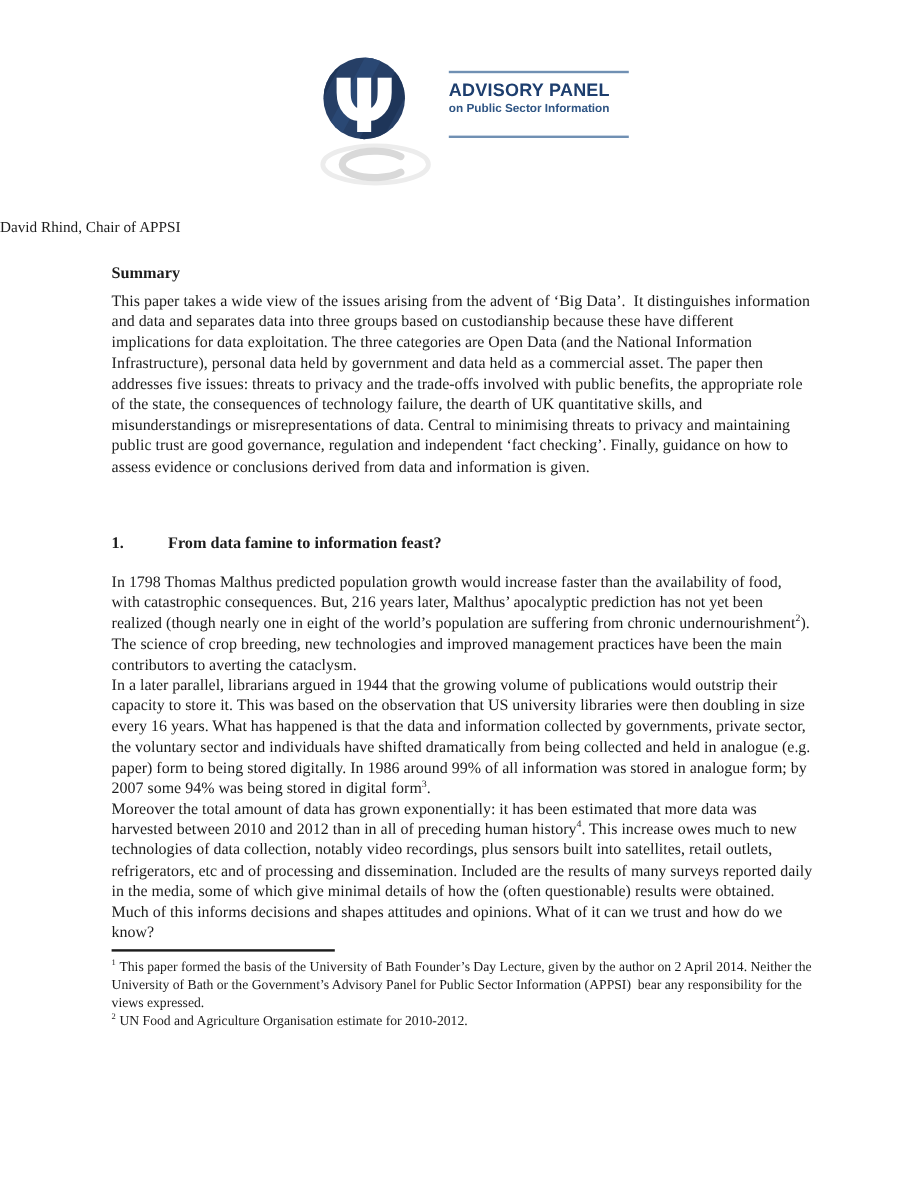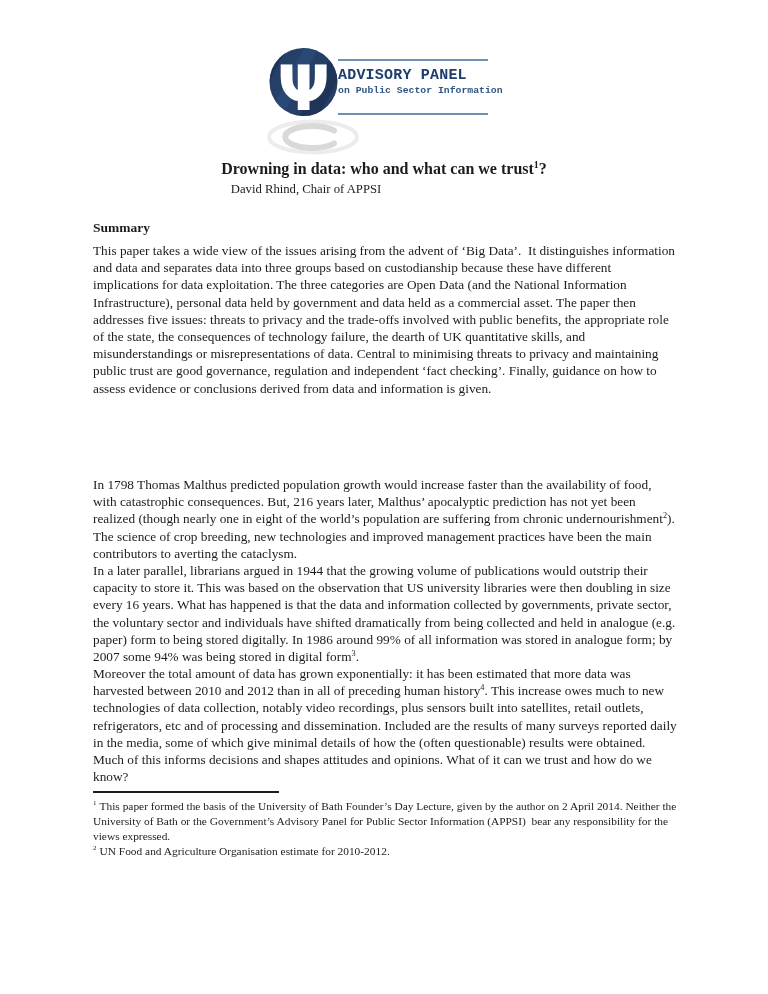--- a/index.html
+++ b/index.html
@@ -4,42 +4,42 @@
 <style>
   html,body { margin:0; padding:0; background:#ffffff; }
   .page {
     position:relative; width:768px; height:994px; background:#ffffff;
     overflow:hidden; font-family:"Liberation Serif", serif; color:#1c1c1c;
   }
 
   
   .logo-mark-svg { position:absolute; left:250px; top:40px; }
   .logo-text {
-    position:absolute; left:338px; top:59px; width:150px;
-    font-family:Liberation Mono, monospace;
+    position:absolute; left:374px; top:59px; width:150px;
+    font-family:Liberation Sans, sans-serif;
   }
   .logo-rule { height:2px; background:#7090b3; }
   .logo-name {
     color:#1d3e6e; font-weight:bold; font-size:15px; line-height:15px;
     letter-spacing:0.2px; margin-top:7px; white-space:nowrap;
   }
   .logo-sub {
     color:#2f5584; font-weight:bold; font-size:9.8px; line-height:10px;
     margin-top:3px; margin-bottom:17px; white-space:nowrap;
   }
 
   
   .doc-title {
     position:absolute; top:159px; left:0; width:768px; margin:0;
     text-align:center; font-size:16px; font-weight:bold; line-height:20px;
     white-space:pre-wrap;
   }
   .doc-byline {
     position:absolute; top:181px; left:0; width:612px;
-    text-align:center; font-size:12.7px; line-height:16px;
+    font-size:12.7px; line-height:16px;
   }
 
   
   .h-bold {
     position:absolute; left:93px; width:584px; margin:0;
     font-size:13.5px; font-weight:bold; line-height:17.2px;
   }
   .h-summary { top:219px; }
   .h-sec1 { top:444px; }
   .sec-num { display:inline-block; width:47px; }
@@ -94,26 +94,26 @@
     </g>
   </svg>
 
   <div class="logo-text">
     <div class="logo-rule"></div>
     <div class="logo-name">ADVISORY PANEL</div>
     <div class="logo-sub">on Public Sector Information</div>
     <div class="logo-rule"></div>
   </div>
 
-  <h1 class="doc-title"><span>Drowning in data: who and what can we trust</span><sup>1</sup><span>?</span></h1>
   <div class="doc-byline">David Rhind, Chair of APPSI</div>
 
   <h2 class="h-bold h-summary">Summary</h2>
   <p class="body-p p-summary">This paper takes a wide view of the issues arising from the advent of ‘Big Data’.  It distinguishes information and data and separates data into three groups based on custodianship because these have different implications for data exploitation. The three categories are Open Data (and the National Information Infrastructure), personal data held by government and data held as a commercial asset. The paper then addresses five issues: threats to privacy and the trade-offs involved with public benefits, the appropriate role of the state, the consequences of technology failure, the dearth of UK quantitative skills, and misunderstandings or misrepresentations of data. Central to minimising threats to privacy and maintaining public trust are good governance, regulation and independent ‘fact checking’. Finally, guidance on how to assess evidence or conclusions derived from data and information is given.</p>
 
+  <h2 class="h-bold h-sec1"><span class="sec-num">1.</span><span>From data famine to information feast?</span></h2>
   <p class="body-p p1"><span>In 1798 Thomas Malthus predicted population growth would increase faster than the availability of food, with catastrophic consequences. But, 216 years later, Malthus’ apocalyptic prediction has not yet been realized (though nearly one in eight of the world’s population are suffering from chronic undernourishment</span><sup>2</sup><span>). The science of crop breeding, new technologies and improved management practices have been the main contributors to averting the cataclysm.</span></p>
   <p class="body-p p2"><span>In a later parallel, librarians argued in 1944 that the growing volume of publications would outstrip their capacity to store it. This was based on the observation that US university libraries were then doubling in size every 16 years. What has happened is that the data and information collected by governments, private sector, the voluntary sector and individuals have shifted dramatically from being collected and held in analogue (e.g. paper) form to being stored digitally. In 1986 around 99% of all information was stored in analogue form; by 2007 some 94% was being stored in digital form</span><sup>3</sup><span>.</span></p>
   <p class="body-p p3"><span>Moreover the total amount of data has grown exponentially: it has been estimated that more data was harvested between 2010 and 2012 than in all of preceding human history</span><sup>4</sup><span>. This increase owes much to new technologies of data collection, notably video recordings, plus sensors built into satellites, retail outlets, refrigerators, etc and of processing and dissemination. Included are the results of many surveys reported daily in the media, some of which give minimal details of how the (often questionable) results were obtained. Much of this informs decisions and shapes attitudes and opinions. What of it can we trust and how do we know?</span></p>
 
   <div class="fn-sep"></div>
   <div class="footnotes">
     <p class="fn"><sup class="fn-marker">1</sup><span><span>This paper formed the basis of the University of Bath Founder’s Day Lecture, given by the author on 2 April 2014. Neither the University of Bath or the Government’s Advisory Panel for Public Sector Information (APPSI)  bear any responsibility for the views expressed.</span></span></p>
     <p class="fn"><sup class="fn-marker">2</sup><span><span>UN Food and Agriculture Organisation estimate for 2010-2012.</span></span></p>
   </div>
 

